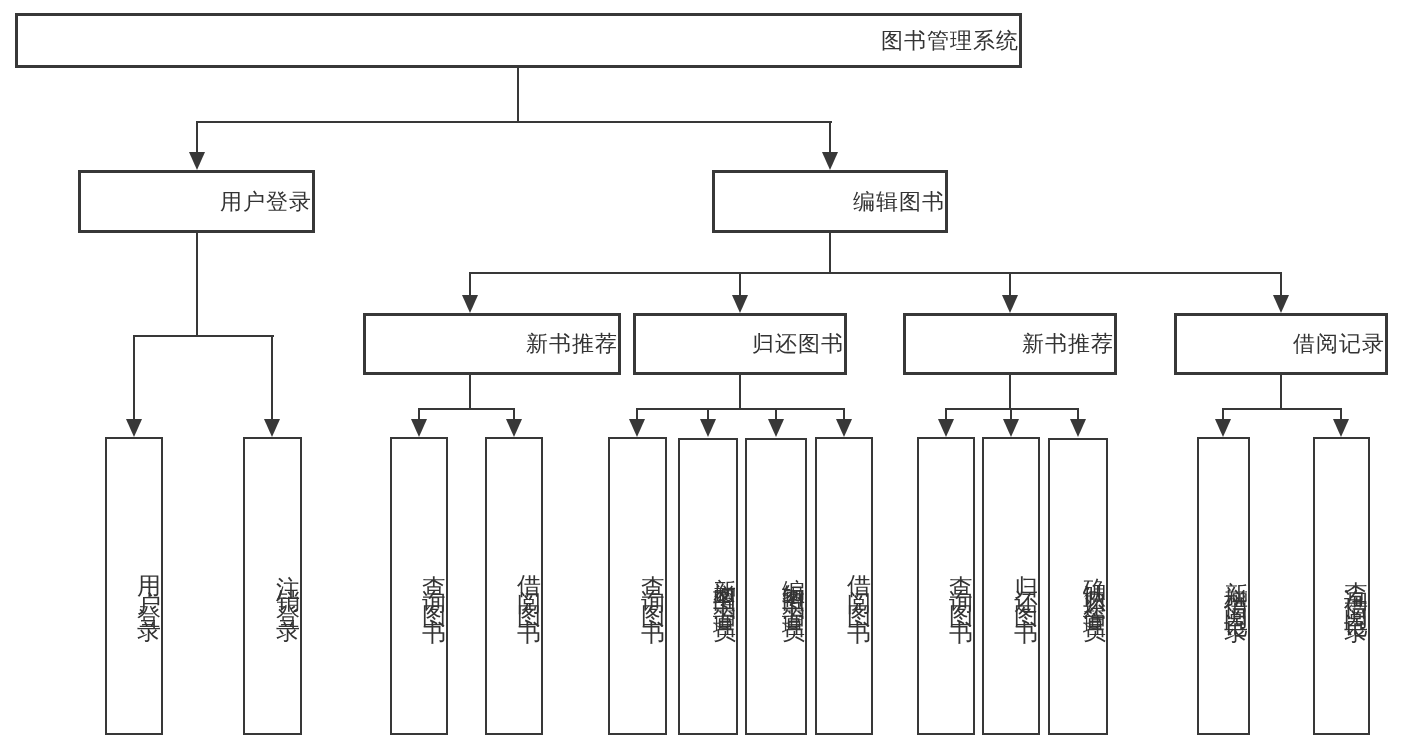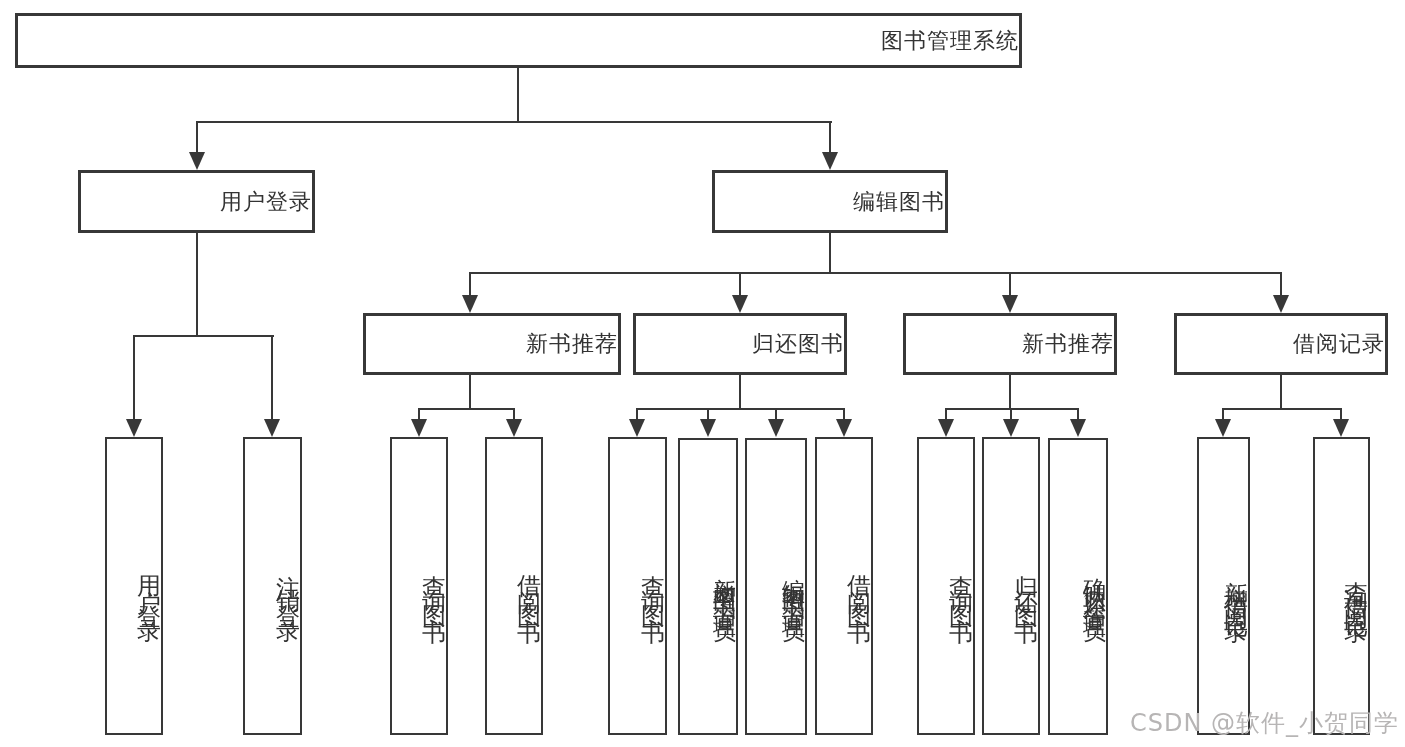--- a/index.html
+++ b/index.html
@@ -157,15 +157,14 @@
   <div class="vl" style="left:1077px;top:408px;height:11px;"></div>
   <div class="tri" style="left:1070px;top:419px;"></div>
 
   <div class="vl" style="left:1280px;top:375px;height:35px;"></div>
   <div class="hl" style="left:1222px;top:408px;width:120px;"></div>
   <div class="vl" style="left:1222px;top:408px;height:11px;"></div>
   <div class="tri" style="left:1215px;top:419px;"></div>
   <div class="vl" style="left:1340px;top:408px;height:11px;"></div>
   <div class="tri" style="left:1333px;top:419px;"></div>
 
-  <div id="watermark">CSDN @软件_小贺同学</div>
 
 </div>
 
 </body></html>

